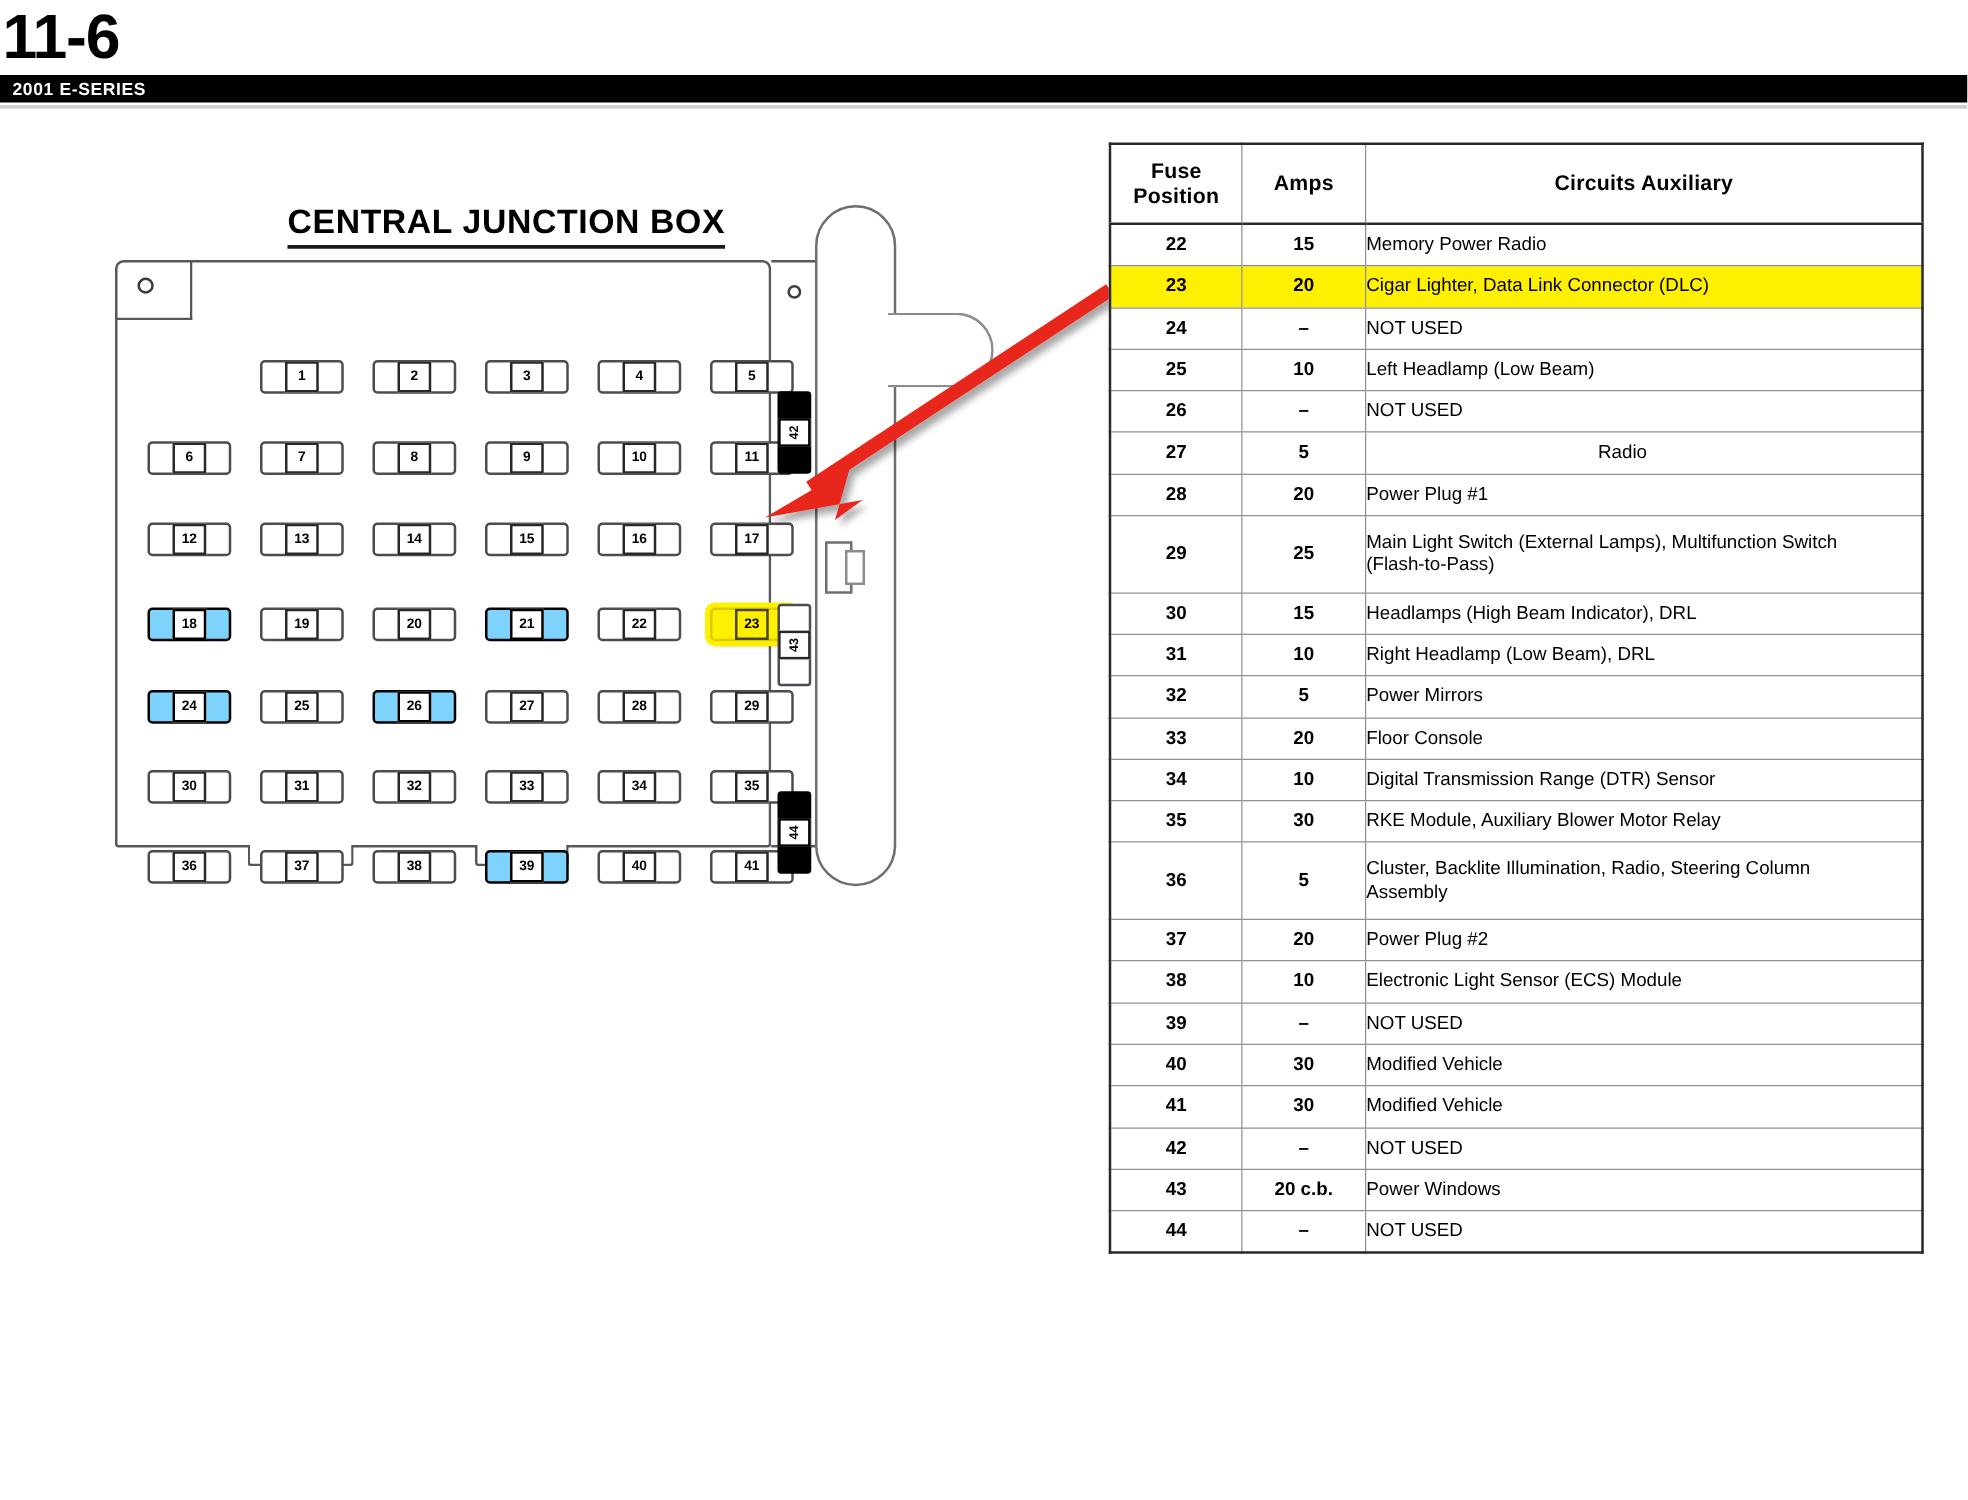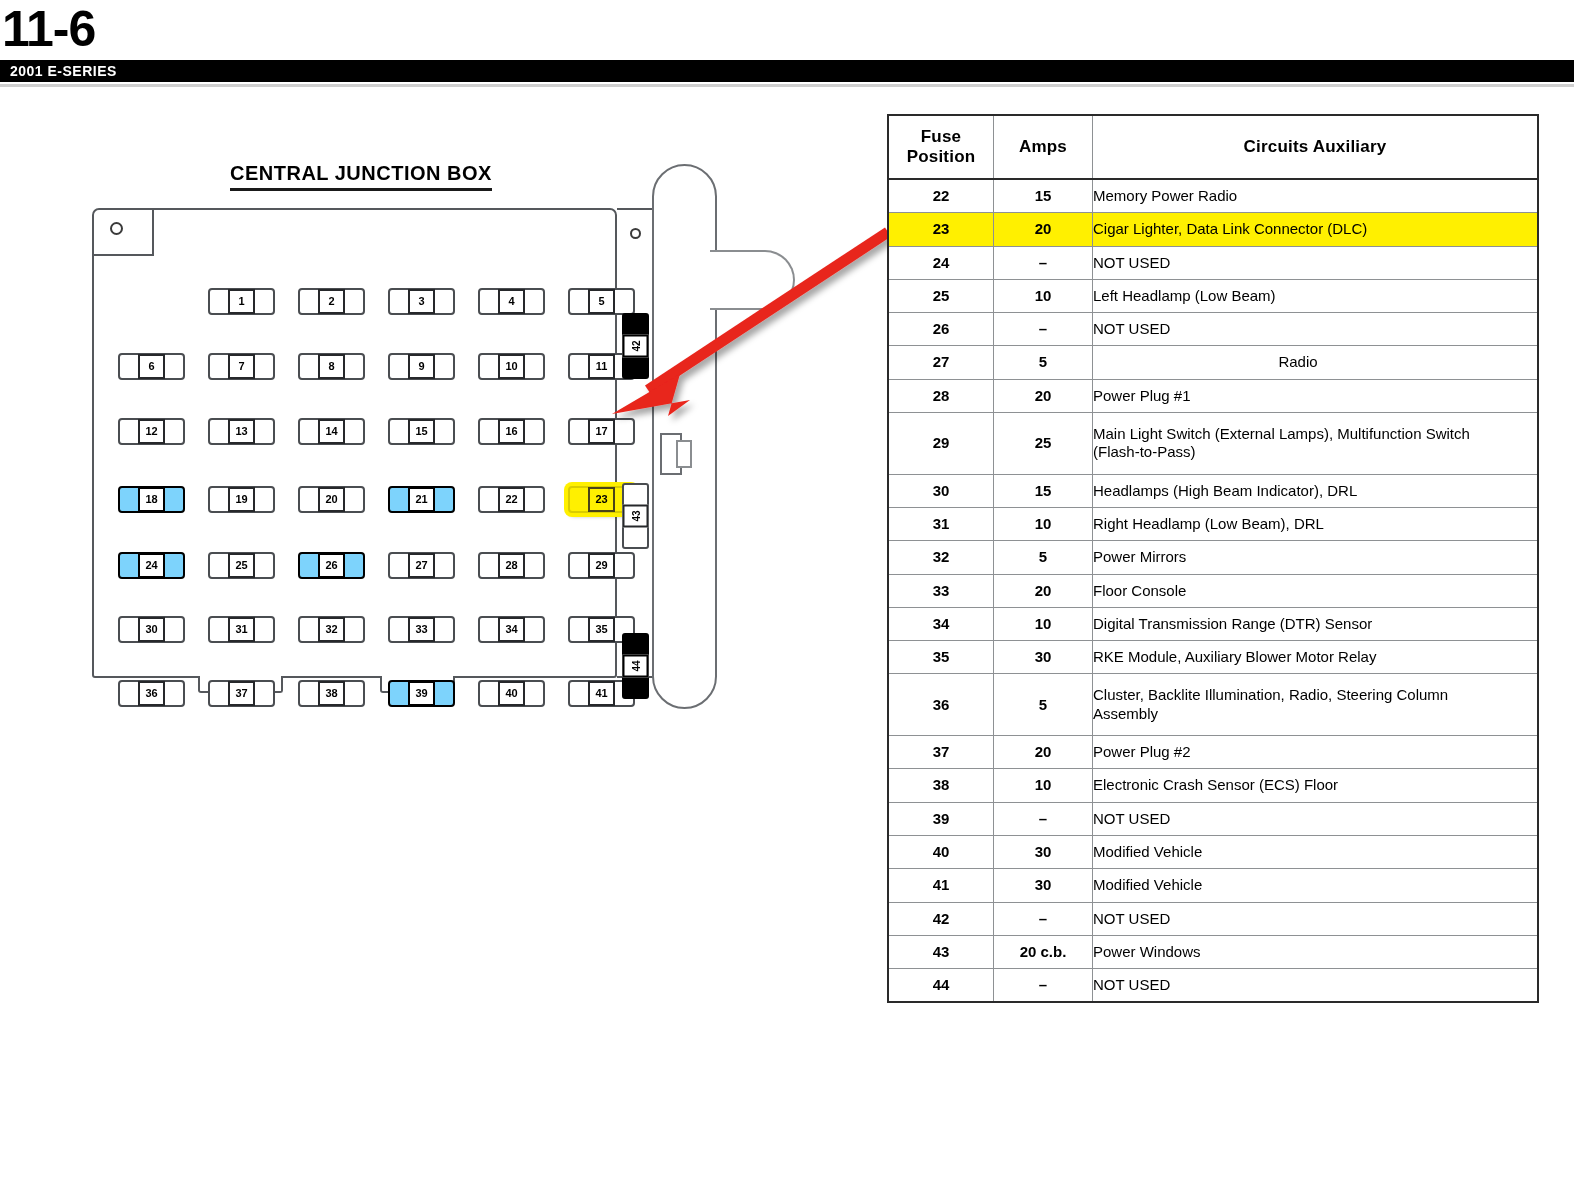--- a/index.html
+++ b/index.html
@@ -13,21 +13,21 @@
   #page-title{position:absolute;left:168px;top:0px;font-size:52px;font-weight:bold;
       letter-spacing:0px;line-height:56px;}
   #series-bar{position:absolute;left:0;top:60px;width:1574px;height:22px;background:#000;}
   #series-label{position:absolute;left:4px;top:61px;height:20px;line-height:20px;
       font-size:14px;font-weight:bold;color:#fff;letter-spacing:0.5px;
       background:#000;padding:0 6px;}
   #series-underline{position:absolute;left:0;top:84px;width:1574px;height:3px;background:#cfcfcf;}
 
   
   #diagram{position:absolute;left:80px;top:150px;width:780px;height:580px;}
-  #cjb-title{position:absolute;left:150px;top:12px;font-size:20px;font-weight:bold;
+  #cjb-title{position:absolute;left:150px;top:12px;font-size:27px;font-weight:bold;
       letter-spacing:0.5px;border-bottom:3px solid #1a1a1a;padding-bottom:3px;}
 
   
   #panel-body{position:absolute;left:12px;top:58px;width:525px;height:470px;
       border:2px solid #55585c;border-radius:7px 7px 3px 3px;background:#fff;box-sizing:border-box;}
   #panel-corner{position:absolute;left:12px;top:58px;width:62px;height:48px;
       border-right:2px solid #55585c;border-bottom:2px solid #55585c;
       border-radius:7px 0 0 0;box-sizing:border-box;}
   #corner-screw{position:absolute;left:30px;top:72px;width:13px;height:13px;
       border:2px solid #3b3b3b;border-radius:50%;box-sizing:border-box;}
@@ -466,21 +466,21 @@
         </td>
       </tr>
       <tr>
         <td class="c-pos">
           <div class="cellpad">38</div>
         </td>
         <td class="c-amp">
           <div class="cellpad">10</div>
         </td>
         <td class="c-cir">
-          <div class="cellpad" style="max-width: 410px;">Electronic Crash Sensor (ECS) Floor</div>
+          <div class="cellpad" style="max-width: 410px;">Electronic Light Sensor (ECS) Module</div>
         </td>
       </tr>
       <tr>
         <td class="c-pos">
           <div class="cellpad">39</div>
         </td>
         <td class="c-amp">
           <div class="cellpad">–</div>
         </td>
         <td class="c-cir">

